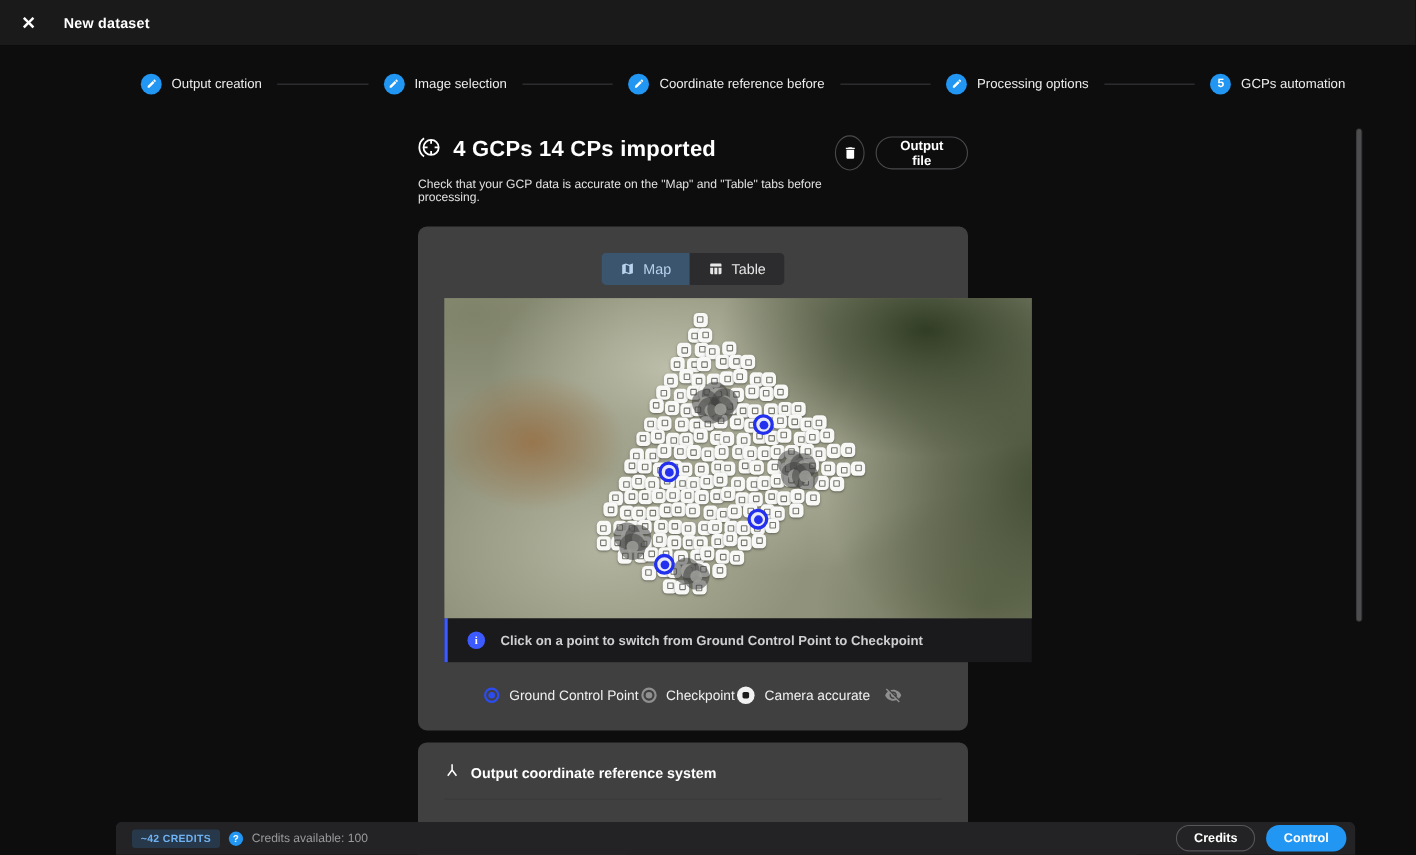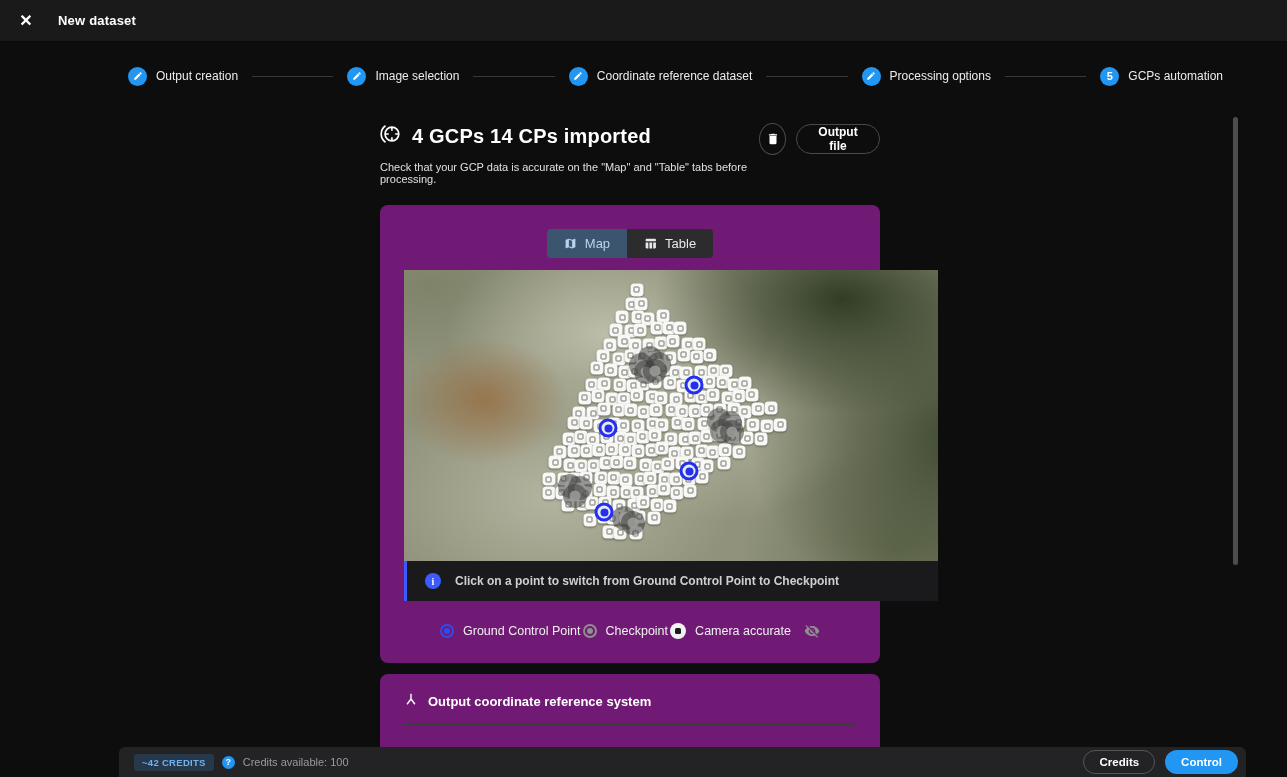--- a/index.html
+++ b/index.html
@@ -32,21 +32,21 @@
   .subtitle { font-size:11px; color:#e0e0e0; margin-top:12px; }
   .header-actions { display:flex; align-items:center; gap:10px; }
   .icon-btn { width:32px; height:32px; border-radius:50%; background:transparent;
               border:1px solid #4a4a4c; display:flex; align-items:center; justify-content:center; cursor:pointer; }
   .icon-btn svg { width:14px; height:14px; fill:#fff; }
   .pill-btn { height:30px; padding:0 16px; border-radius:15px; background:transparent;
               border:1px solid #4a4a4c; color:#fff; font-size:12px; font-weight:bold;
               font-family:"Liberation Sans", sans-serif; cursor:pointer; }
 
   
-  .card { background:#701a75; border-radius:8px; margin-top:20px; padding:24px; }
+  .card { background:#404040; border-radius:8px; margin-top:20px; padding:24px; }
   .card2 { margin-top:11px; padding:18px 24px; height:120px; }
 
   
   .tabs { display:flex; justify-content:center; margin-bottom:12px; }
   .tab { display:flex; align-items:center; gap:8px; height:29px; padding:0 17px; border:none;
          font-size:13px; cursor:pointer; font-family:"Liberation Sans", sans-serif; }
   .tab svg { width:13px; height:13px; }
   .tab.active { background:#3c556e; color:#b9d3ee; border-radius:4px 0 0 4px; }
   .tab.active svg { fill:#b9d3ee; }
   .tab.inactive { background:#2c2c2e; color:#e8e8e8; border-radius:0 4px 4px 0; }
@@ -101,21 +101,21 @@
   
   .crs-head { display:flex; align-items:center; gap:10px; }
   .crs-head svg { width:14px; height:14px; stroke:#fff; }
   .crs-title { font-size:13px; font-weight:bold; color:#fff; }
   .divider { height:1px; background:#3a3a3c; margin:14px 0 0 0; }
   .crs-row { display:flex; margin-top:18px; font-size:12px; }
   .crs-label { width:46%; text-align:right; color:#9a9a9c; padding-right:34px; }
   .crs-value { color:#fff; font-weight:bold; }
 
   
-  .footer { position:fixed; left:119px; bottom:0; width:1127px; height:30px; background:#232325;
+  .footer { position:fixed; left:105px; bottom:0; width:1127px; height:30px; background:#232325;
             border-radius:6px 6px 0 0; display:flex; align-items:center; padding:0 8px 0 15px;
             justify-content:space-between; z-index:10; }
   .foot-left { display:flex; align-items:center; gap:8px; }
   .credits-badge { background:#27384a; color:#6fb2f2; font-size:9.5px; font-weight:bold;
                    padding:3px 8px; border-radius:3px; letter-spacing:.3px; }
   .help-ic { width:13px; height:13px; border-radius:50%; background:#2196f3; color:#fff; font-size:9px;
              font-weight:bold; display:flex; align-items:center; justify-content:center; cursor:pointer; }
   .credits-text { font-size:11px; color:#9a9a9c; }
   .foot-right { display:flex; align-items:center; gap:10px; }
   .btn-prev { height:24px; padding:0 15px; border-radius:12px; background:transparent; border:1px solid #55555a;
@@ -153,21 +153,21 @@
       </div>
       <span class="step-label">Image selection</span>
     </div>
     <div class="connector"></div>
     <div class="step">
       <div class="step-circle">
         <svg viewBox="0 0 24 24">
           <path d="M3 17.25V21h3.75L17.81 9.94l-3.75-3.75L3 17.25zM20.71 7.04c.39-.39.39-1.02 0-1.41l-2.34-2.34a1 1 0 0 0-1.41 0l-1.83 1.83 3.75 3.75 1.83-1.83z"></path>
         </svg>
       </div>
-      <span class="step-label">Coordinate reference dataset</span>
+      <span class="step-label">Coordinate reference before</span>
     </div>
     <div class="connector"></div>
     <div class="step">
       <div class="step-circle">
         <svg viewBox="0 0 24 24">
           <path d="M3 17.25V21h3.75L17.81 9.94l-3.75-3.75L3 17.25zM20.71 7.04c.39-.39.39-1.02 0-1.41l-2.34-2.34a1 1 0 0 0-1.41 0l-1.83 1.83 3.75 3.75 1.83-1.83z"></path>
         </svg>
       </div>
       <span class="step-label">Processing options</span>
     </div>

